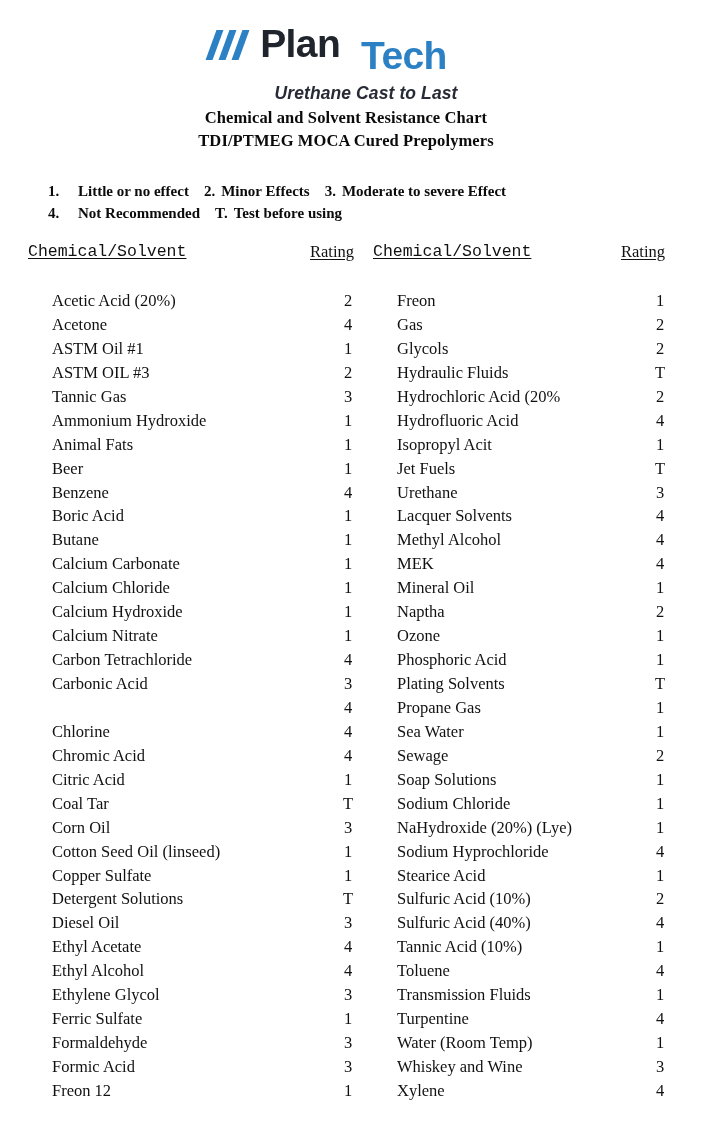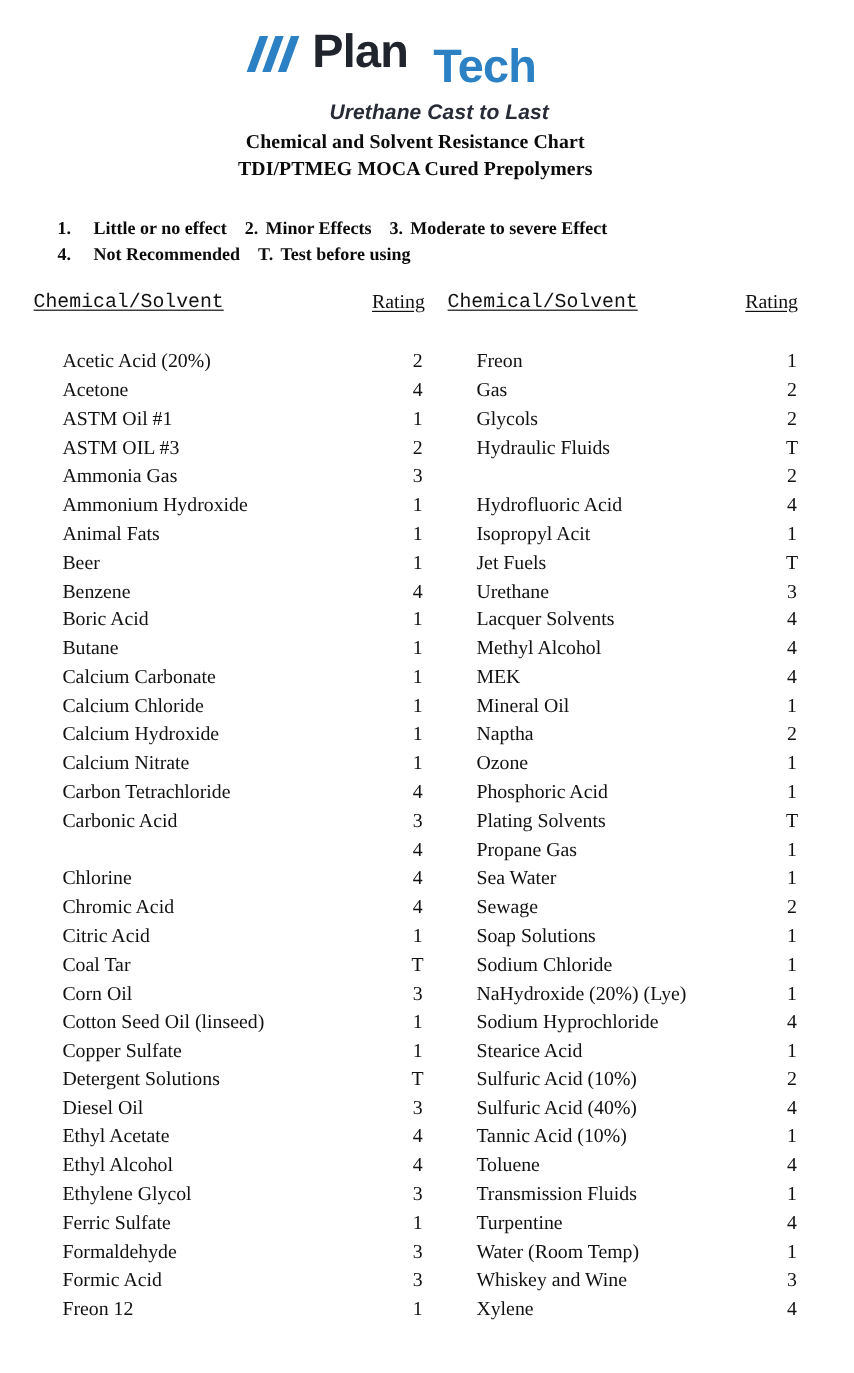--- a/index.html
+++ b/index.html
@@ -228,21 +228,21 @@
         </div>
         <div class="row">
           <span class="r-name">ASTM Oil  #1</span>
           <span class="r-rating">1</span>
         </div>
         <div class="row">
           <span class="r-name">ASTM OIL #3</span>
           <span class="r-rating">2</span>
         </div>
         <div class="row">
-          <span class="r-name">Ammonia Gas</span>
+          <span class="r-name">Tannic Gas</span>
           <span class="r-rating">3</span>
         </div>
         <div class="row">
           <span class="r-name">Ammonium Hydroxide</span>
           <span class="r-rating">1</span>
         </div>
         <div class="row">
           <span class="r-name">Animal Fats</span>
           <span class="r-rating">1</span>
         </div>
@@ -372,20 +372,21 @@
         </div>
         <div class="row">
           <span class="r-name">Glycols</span>
           <span class="r-rating">2</span>
         </div>
         <div class="row">
           <span class="r-name">Hydraulic Fluids</span>
           <span class="r-rating">T</span>
         </div>
         <div class="row">
+          <span class="r-name">Hydrochloric Acid (20%</span>
           <span class="r-rating">2</span>
         </div>
         <div class="row">
           <span class="r-name">Hydrofluoric Acid</span>
           <span class="r-rating">4</span>
         </div>
         <div class="row">
           <span class="r-name">Isopropyl Acit</span>
           <span class="r-rating">1</span>
         </div>

